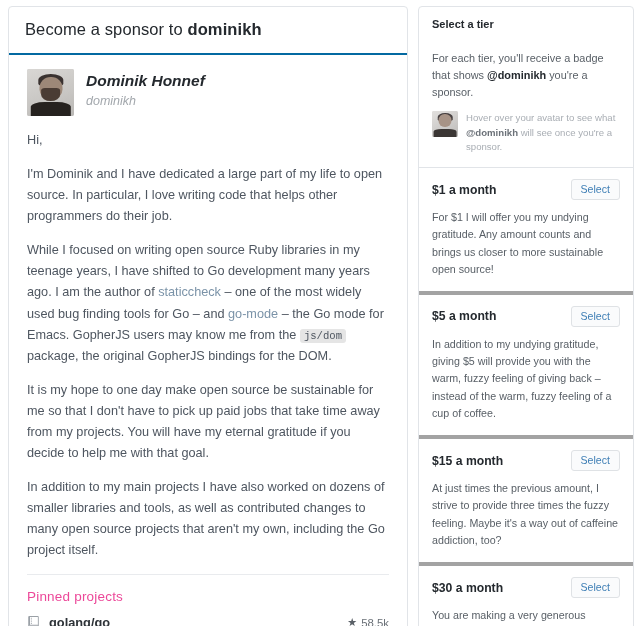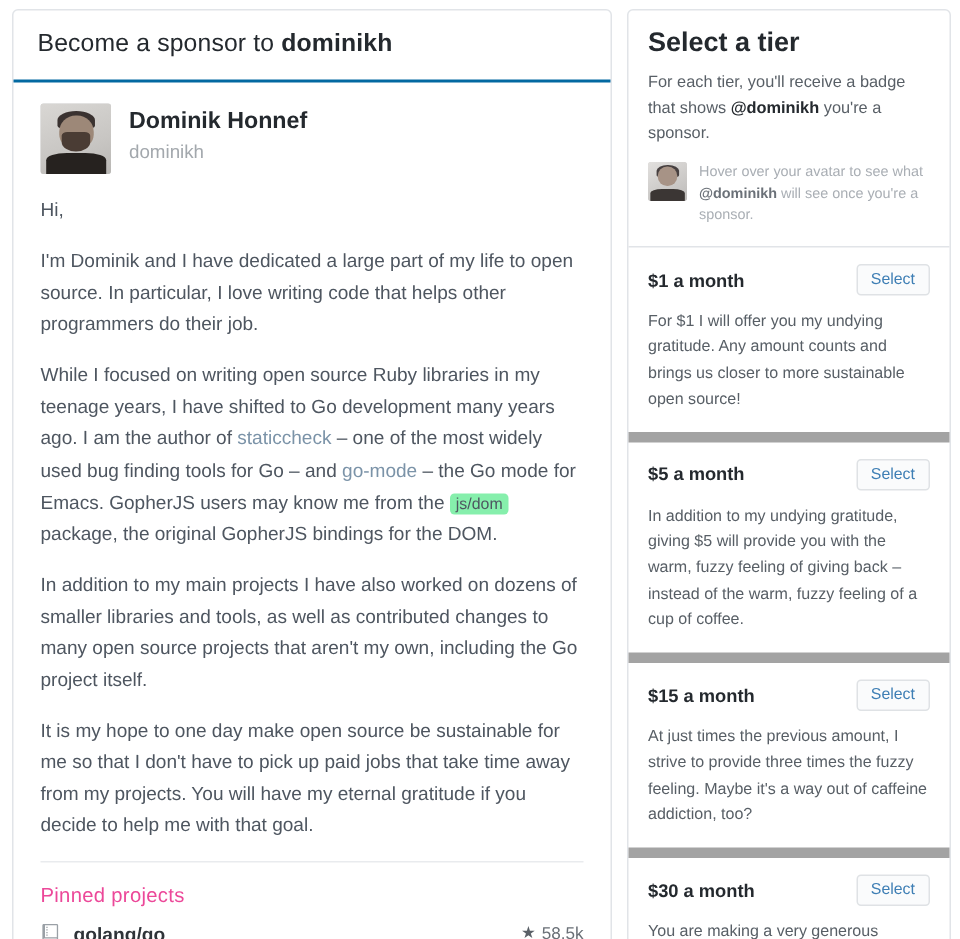--- a/index.html
+++ b/index.html
@@ -49,20 +49,21 @@
 
   .sponsor-body {
     padding: 14px 18px 4px 18px;
   }
 
   .profile-row {
     display: flex;
     align-items: flex-start;
     gap: 12px;
     padding-bottom: 14px;
+    font-style: italic;
   }
   .avatar {
     width: 47px;
     height: 47px;
     flex: 0 0 47px;
     border-radius: 2px;
     overflow: hidden;
     background: #cfcfcf;
     position: relative;
   }
@@ -121,23 +122,23 @@
     font-size: 12.7px;
     line-height: 1.66;
     color: #4e5660;
   }
   .bio p:first-child { margin-bottom: 13px; }
   .bio a {
     color: #7b93a8;
     text-decoration: none;
   }
   .bio code {
-    font-family: Liberation Sans, sans-serif;
+    font-family: Liberation Mono, monospace;
     font-size: 10.6px;
-    background: #86efac;
+    background: #e5e5e5;
     border-radius: 3px;
     padding: 1px 4px;
     color: #4e5660;
   }
 
   .pinned-card {
     margin-top: 6px;
     border-top: 1px solid #e9ebee;
     padding: 14px 0 10px 0;
   }
@@ -183,24 +184,24 @@
   .right-col {
     width: 216px;
     flex: 0 0 216px;
   }
   .tiers-card { width: 100%; }
   .tiers-head {
     padding: 11px 13px 12px 13px;
     border-bottom: 1px solid #e1e4e8;
   }
   .tiers-title {
-    font-size: 18px;
+    font-size: 11px;
     font-weight: 700;
     color: #24292e;
-    margin-bottom: 8px;
+    margin-bottom: 20px;
   }
   .tiers-sub {
     font-size: 10.9px;
     line-height: 1.55;
     color: #585f66;
   }
   .tiers-sub b { font-weight: 700; color: #24292e; }
   .badge-preview {
     display: flex;
     align-items: flex-start;
@@ -239,21 +240,21 @@
   }
   .badge-text {
     font-size: 9.6px;
     line-height: 1.55;
     color: #a9aeb4;
   }
   .badge-text b { font-weight: 700; color: #6b7178; }
 
   .tier {
     padding: 11px 13px 13px 13px;
-    border-bottom: 7px solid #a3a3a3;
+    border-bottom: 4px solid #a3a3a3;
   }
   .tier:last-child { border-bottom: none; }
   .tier-row {
     display: flex;
     align-items: center;
     justify-content: space-between;
     margin-bottom: 9px;
   }
   .tier-name {
     font-size: 12.2px;
@@ -301,22 +302,22 @@
           <div class="profile-names">
             <div class="profile-name">Dominik Honnef</div>
             <div class="profile-login">dominikh</div>
           </div>
         </div>
 
         <div class="bio">
           <p>Hi,</p>
           <p>I'm Dominik and I have dedicated a large part of my life to open source. In particular, I love writing code that helps other programmers do their job.</p>
           <p><span>While I focused on writing open source Ruby libraries in my teenage years, I have shifted to Go development many years ago. I am the author of </span><a href="#">staticcheck</a><span> – one of the most widely used bug finding tools for Go – and </span><a href="#">go-mode</a><span> – the Go mode for Emacs. GopherJS users may know me from the </span><code>js/dom</code><span> package, the original GopherJS bindings for the DOM.</span></p>
+          <p>It is my hope to one day make open source be sustainable for me so that I don't have to pick up paid jobs that take time away from my projects. You will have my eternal gratitude if you decide to help me with that goal.</p>
           <p>In addition to my main projects I have also worked on dozens of smaller libraries and tools, as well as contributed changes to many open source projects that aren't my own, including the Go project itself.</p>
-          <p>It is my hope to one day make open source be sustainable for me so that I don't have to pick up paid jobs that take time away from my projects. You will have my eternal gratitude if you decide to help me with that goal.</p>
         </div>
 
         <div class="pinned-card">
           <div class="pinned-title">Pinned projects</div>
 
           <div class="repo">
             <div class="repo-top">
               <span class="repo-icon">
                 <svg width="13" height="14" viewBox="0 0 12 16" fill="currentColor" aria-hidden="true">
                     <path d="M4 9H3V8h1v1zm0-3H3v1h1V6zm0-2H3v1h1V4zm0-2H3v1h1V2zm8-1v12c0 .55-.45 1-1 1H6v2l-1.5-1.5L3 16v-2H1c-.55 0-1-.45-1-1V1c0-.55.45-1 1-1h10c.55 0 1 .45 1 1zm-1 10H1v2h2v-1h3v1h5v-2zm0-10H2v9h9V1z"></path>

